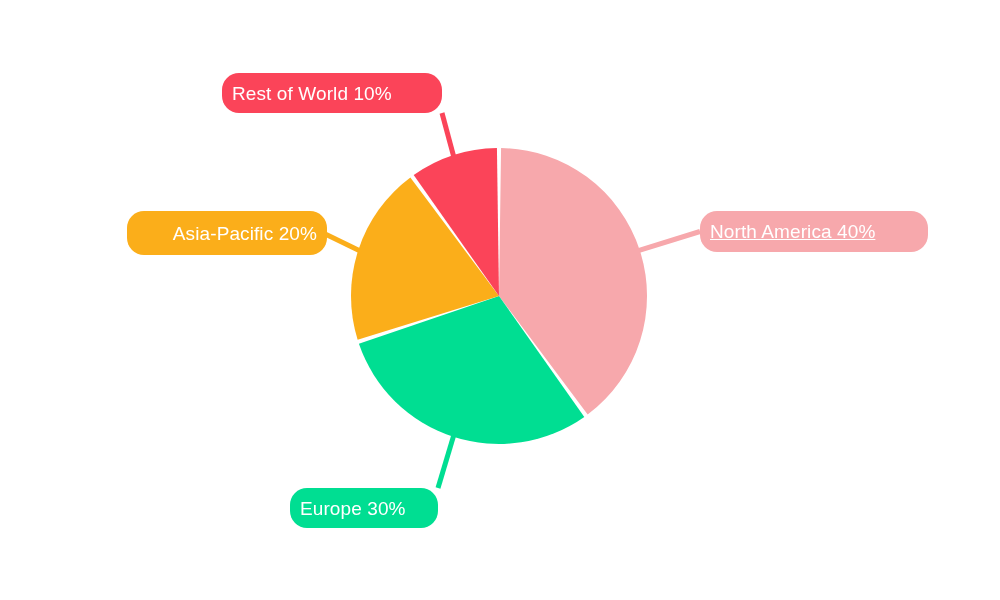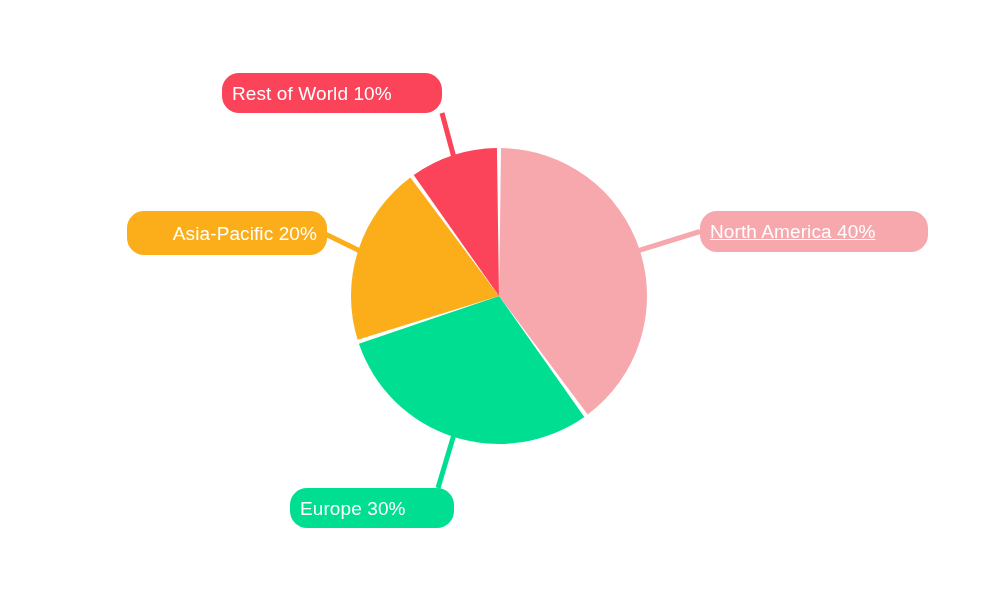--- a/index.html
+++ b/index.html
@@ -44,21 +44,21 @@
   .label-north-america {
     left: 700px;
     top: 211px;
     width: 228px;
     height: 41px;
     justify-content: flex-start;
   }
   .label-europe {
     left: 290px;
     top: 488px;
-    width: 164px;
+    width: 148px;
     height: 40px;
     justify-content: flex-start;
   }
   .label-asia-pacific {
     left: 99px;
     top: 211px;
     width: 200px;
     height: 44px;
     justify-content: flex-end;
     margin-left: 28px;

